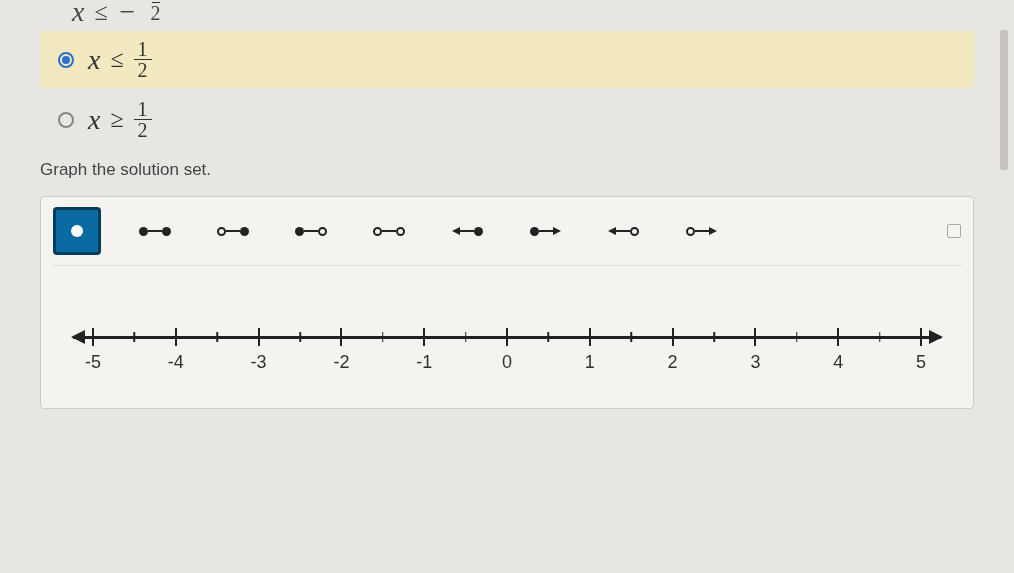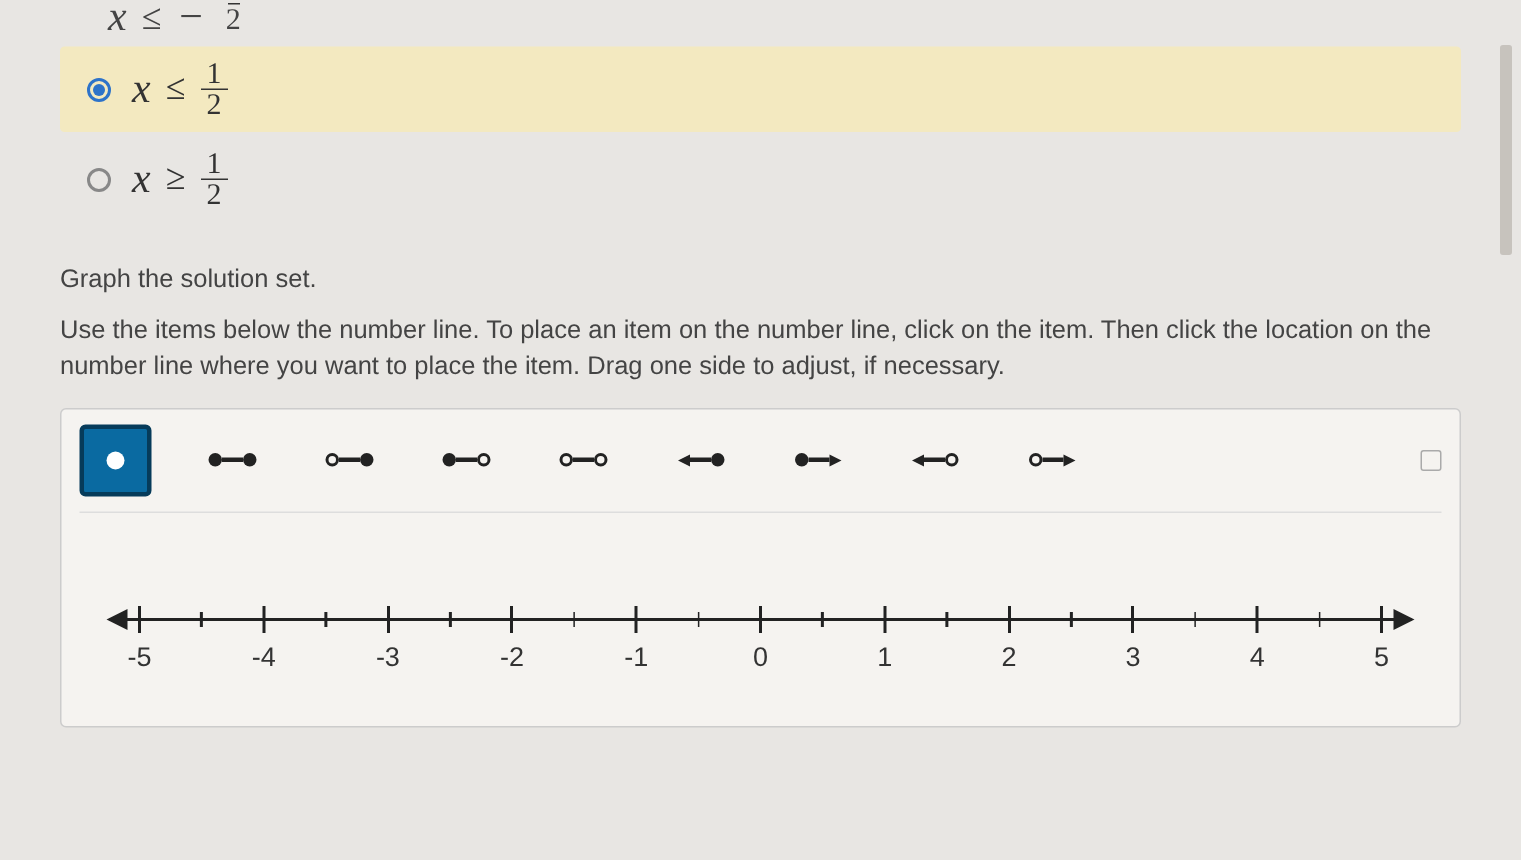--- a/index.html
+++ b/index.html
@@ -68,21 +68,21 @@
     align-items: center;
     font-size: 20px;
     font-style: normal;
     line-height: 1;
   }
   .frac .num { border-bottom: 1.5px solid #333; padding: 0 4px; }
   .frac .den { padding: 0 4px; }
   .op { font-style: normal; font-size: 24px; }
 
   .instructions1 {
-    margin-top: 28px;
+    margin-top: 12px;
     font-size: 17px;
     color: #444;
   }
   .instructions2 {
     margin-top: 12px;
     font-size: 17px;
     color: #444;
     line-height: 1.4;
   }
 
@@ -208,24 +208,20 @@
       <span>x</span>
       <span class="op">≥</span>
       <span class="frac">
         <span class="num">1</span>
         <span class="den">2</span>
       </span>
     </span>
   </div>
 
   <div class="instructions1">Graph the solution set.</div>
-  <div class="instructions2">
-    <span>Use the items below the number line. To place an item on the number line, click on the item. Then click the</span>
-    <span>location on the number line where you want to place the item. Drag one side to adjust, if necessary.</span>
-  </div>
 
   <div class="tool-panel">
     <div class="toolbar">
       <div class="tool-btn selected">
         <span class="pt-closed big"></span>
       </div>
       <div class="tool-btn">
         <span class="tool-glyph">
             <span class="pt-closed"></span>
             <span class="seg-line"></span>

